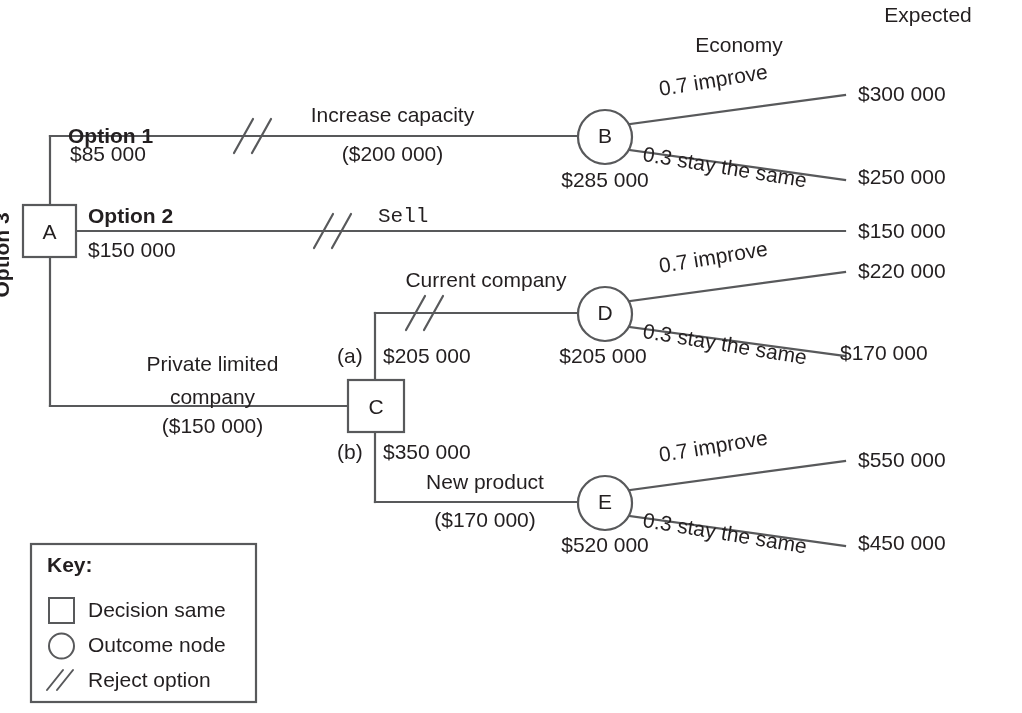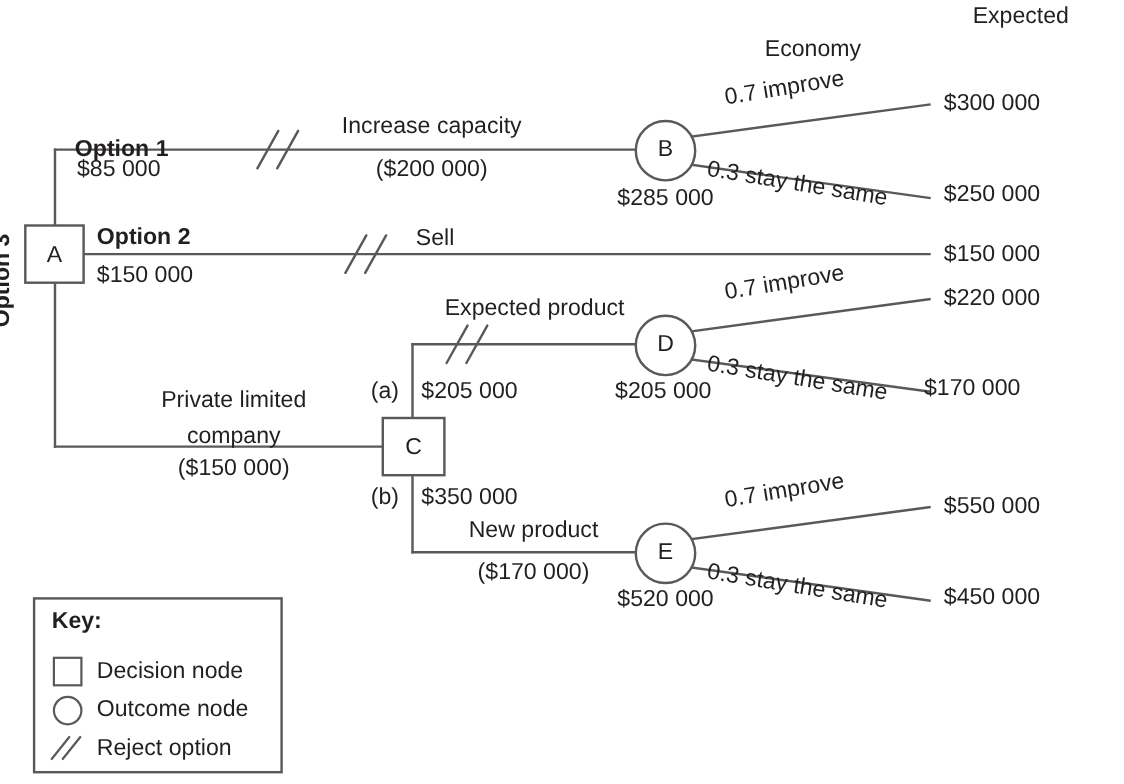--- a/index.html
+++ b/index.html
@@ -128,31 +128,31 @@
   <div class="lbl ctr" style="left:528px; top:344px; width:150px;">$205 000</div>
   <div class="lbl ctr" style="left:530px; top:533px; width:150px;">$520 000</div>
 
   <div class="lbl bold" style="left:68px; top:124px;">Option 1</div>
   <div class="lbl" style="left:70px; top:142px;">$85 000</div>
   <div class="lbl ctr" style="left:290px; top:103px; width:205px;">Increase capacity</div>
   <div class="lbl ctr" style="left:290px; top:142px; width:205px;">($200 000)</div>
 
   <div class="lbl bold" style="left:88px; top:204px;">Option 2</div>
   <div class="lbl" style="left:88px; top:238px;">$150 000</div>
-  <div class="lbl" style="left:378px; top:205px;">Sell</div>
+  <div class="lbl" style="left:378px; top:205px;font-family:Liberation Mono, monospace;">Sell</div>
   <div class="lbl" style="left:858px; top:219px;">$150 000</div>
 
   <div class="lbl vert" style="left:14px; top:274px;">Option 3</div>
   <div class="lbl ctr" style="left:105px; top:352px; width:215px;">Private limited</div>
   <div class="lbl ctr" style="left:105px; top:375px; width:215px;margin-top:10px;">company</div>
   <div class="lbl ctr" style="left:105px; top:414px; width:215px;">($150 000)</div>
 
   <div class="lbl" style="left:337px; top:344px;">(a)</div>
   <div class="lbl" style="left:383px; top:344px;">$205 000</div>
-  <div class="lbl ctr" style="left:386px; top:268px; width:200px;">Expected product</div>
+  <div class="lbl ctr" style="left:386px; top:268px; width:200px;">Current company</div>
 
   <div class="lbl" style="left:337px; top:440px;">(b)</div>
   <div class="lbl" style="left:383px; top:440px;">$350 000</div>
   <div class="lbl ctr" style="left:390px; top:470px; width:190px;">New product</div>
   <div class="lbl ctr" style="left:390px; top:508px; width:190px;">($170 000)</div>
 
   <div class="lbl rot-up" style="left:661px; top:77px;">0.7 improve</div>
   <div class="lbl rot-dn" style="left:645px; top:142px;">0.3 stay the same</div>
 
   <div class="lbl rot-up" style="left:661px; top:254px;">0.7 improve</div>
@@ -162,17 +162,17 @@
   <div class="lbl rot-dn" style="left:645px; top:508px;">0.3 stay the same</div>
 
   <div class="lbl" style="left:858px; top:82px;">$300 000</div>
   <div class="lbl" style="left:858px; top:165px;">$250 000</div>
   <div class="lbl" style="left:858px; top:259px;">$220 000</div>
   <div class="lbl" style="left:840px; top:341px;text-align:center;">$170 000</div>
   <div class="lbl" style="left:858px; top:448px;">$550 000</div>
   <div class="lbl" style="left:858px; top:531px;">$450 000</div>
 
   <div class="lbl bold" style="left:47px; top:553px;">Key:</div>
-  <div class="lbl" style="left:88px; top:598px;">Decision node</div>
+  <div class="lbl" style="left:88px; top:598px;">Decision same</div>
   <div class="lbl" style="left:88px; top:633px;">Outcome node</div>
   <div class="lbl" style="left:88px; top:668px;">Reject option</div>
 
 </div>
 
 </body></html>

